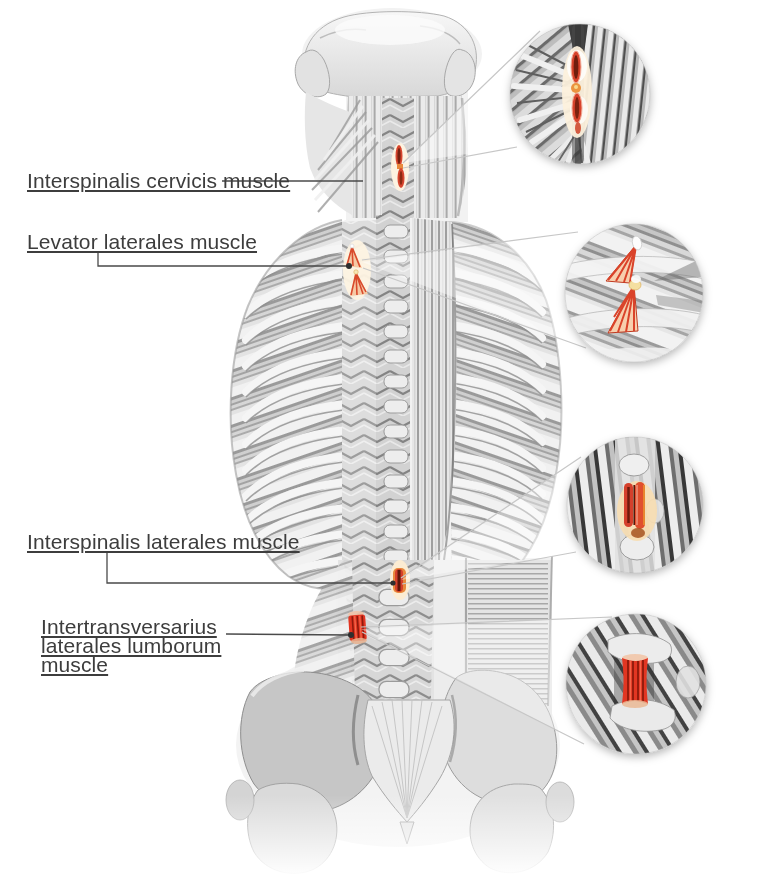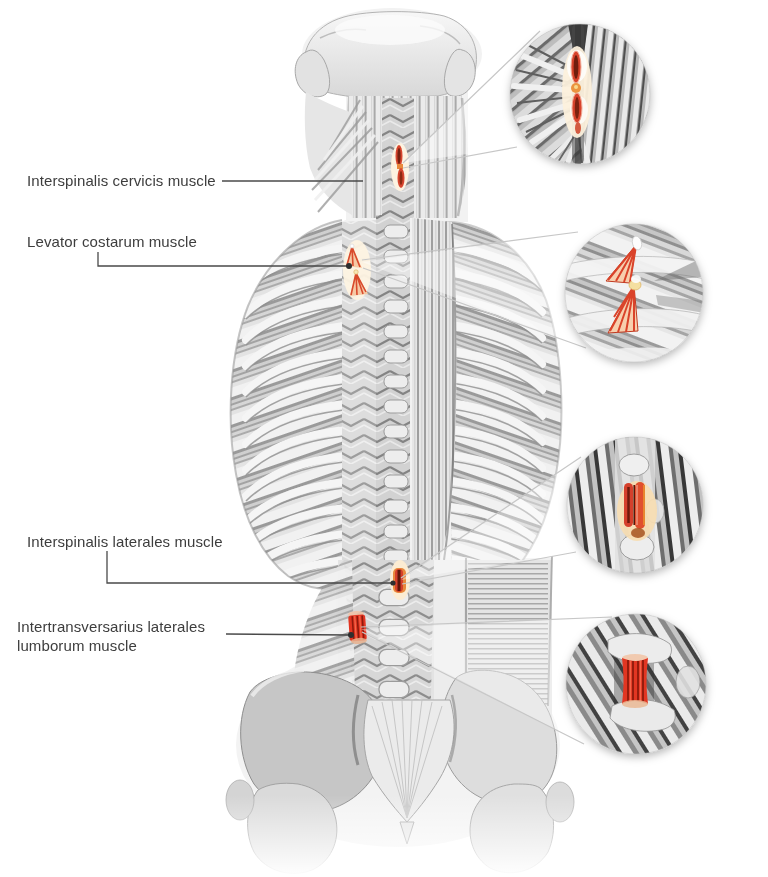--- a/index.html
+++ b/index.html
@@ -2,22 +2,22 @@
 <html><head>
 <meta charset="utf-8">
 <style>
   html,body{margin:0;padding:0;background:#ffffff;}
   #stage{
     position:relative;width:768px;height:877px;background:#ffffff;overflow:hidden;
     font-family:"Liberation Sans", sans-serif;
   }
   #art{position:absolute;left:0;top:0;}
   .label{
-    position:absolute;font-size:15px;line-height:19px;color:#3d3d3d;
-    letter-spacing:0.1px;white-space:nowrap;
+    position:absolute;font-size:21px;line-height:19px;color:#3d3d3d;
+    letter-spacing:0.1px;white-space:nowrap;text-decoration:underline;
   }
   .label.wrap{white-space:normal;width:218px;}
 </style>
 </head>
 <body>
 
 <div id="stage">
 
 <svg id="art" width="768" height="877" viewBox="0 0 768 877">
   <defs>
@@ -404,17 +404,17 @@
         <path d="M-8 -24 L-8 18 M-3 -23 L-3 17 M2 -23 L2 17 M7 -24 L7 18" stroke="#8e1a0c" stroke-width="1.8" fill="none"></path>
         <path d="M-5.5 -23 L-5.5 17 M4.5 -23 L4.5 17" stroke="#f4664a" stroke-width="1.4" fill="none"></path>
         <ellipse cx="-1" cy="20" rx="13" ry="4" fill="#eab894" opacity="0.85"></ellipse>
       </g>
     </g>
     <circle cx="636" cy="684" r="70" fill="none" stroke="#c6c6c6" stroke-width="0.8" opacity="0.7"></circle>
   </g>
 </svg>
 
 <div class="label" style="left:27px;top:171px">Interspinalis cervicis muscle</div>
-<div class="label" style="left:27px;top:232px">Levator costarum muscle</div>
+<div class="label" style="left:27px;top:232px">Levator laterales muscle</div>
 <div class="label" style="left:27px;top:532px">Interspinalis laterales muscle</div>
-<div class="label wrap" style="left:17px;top:617px">Intertransversarius laterales lumborum muscle</div>
+<div class="label wrap" style="left:41px;top:617px">Intertransversarius laterales lumborum muscle</div>
 
 </div>
 
 </body></html>

